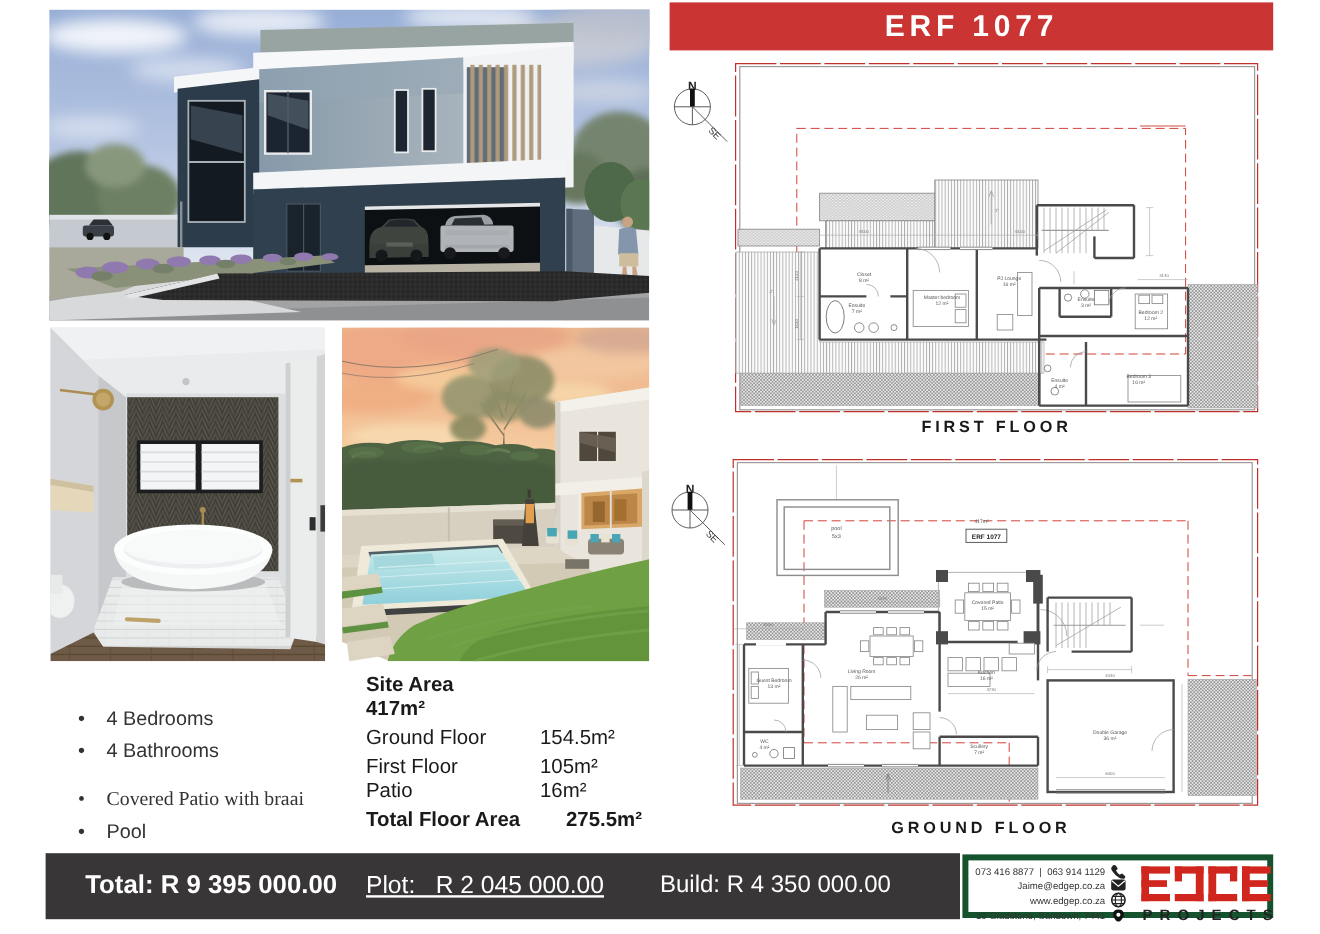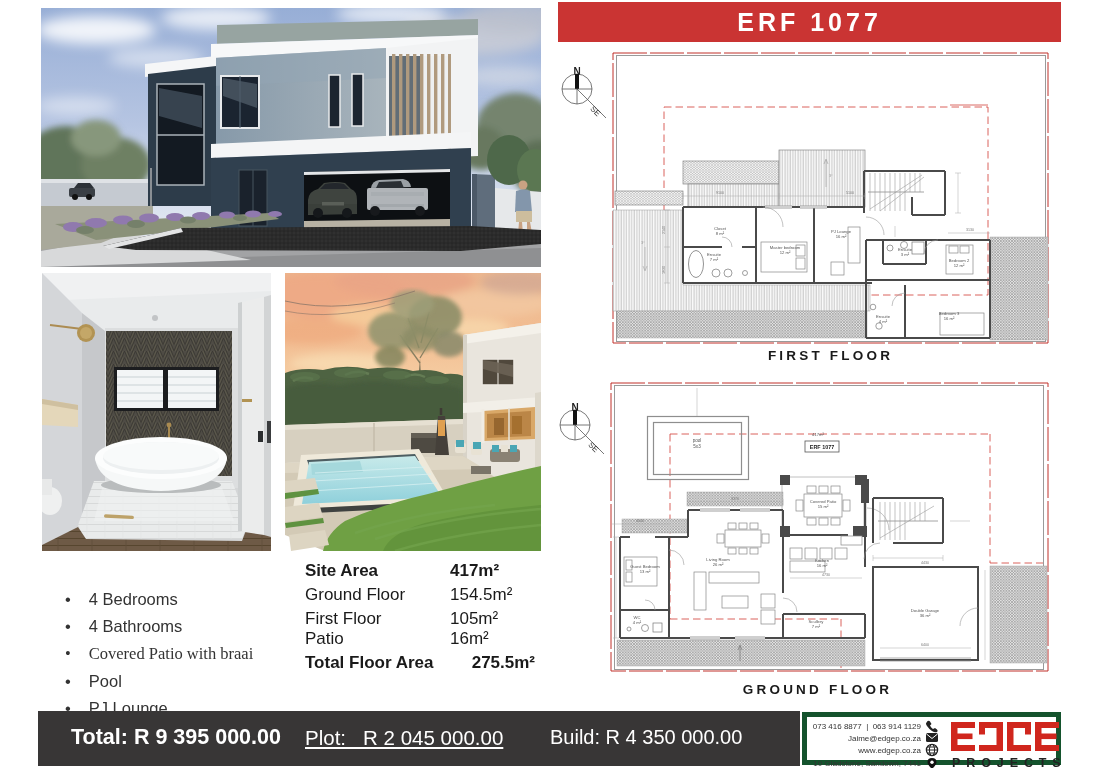--- a/index.html
+++ b/index.html
@@ -425,28 +425,28 @@
   <polygon points="4,262 40,257 44,272 6,278"></polygon>
 </g>
 <g fill="#5f9240">
   <polygon points="0,220 33,216 34,221 0,226"></polygon>
   <polygon points="0,250 38,245 39,250 1,255"></polygon>
 </g>
 </svg>
 
 <div class="abs" style="left:65px;top:570px;width:240px;font-size:16.5px;color:#333;">
   <div style="margin-bottom:8px;margin-top:20px;"><span style="margin-right:18px;">•</span>4 Bedrooms</div>
-  <div style="margin-bottom:8px;"><span style="margin-right:18px;">•</span>4 Bathrooms</div>
+  <div style="margin-bottom:20px;"><span style="margin-right:18px;">•</span>4 Bathrooms</div>
   <div style="margin-bottom:8px;font-family:Liberation Serif, serif;"><span style="margin-right:18px;">•</span>Covered Patio with braai</div>
   <div style="margin-bottom:8px;"><span style="margin-right:18px;">•</span>Pool</div>
   <div><span style="margin-right:18px;">•</span>PJ Lounge</div>
 </div>
 
 <div class="abs" style="left:305px;top:561px;width:230px;font-size:17px;color:#1a1a1a;">
-  <div style="display:flex;margin-bottom:4px;">
+  <div style="display:flex;margin-bottom:4px;flex-direction:column;">
       <b style="width:145px;">Site Area</b>
       <b>417m²</b>
     </div>
   <div style="display:flex;margin-bottom:4px;">
       <span style="width:145px;">Ground Floor</span>
       <span>154.5m²</span>
     </div>
   <div style="display:flex;">
       <span style="width:145px;">First Floor</span>
       <span>105m²</span>

